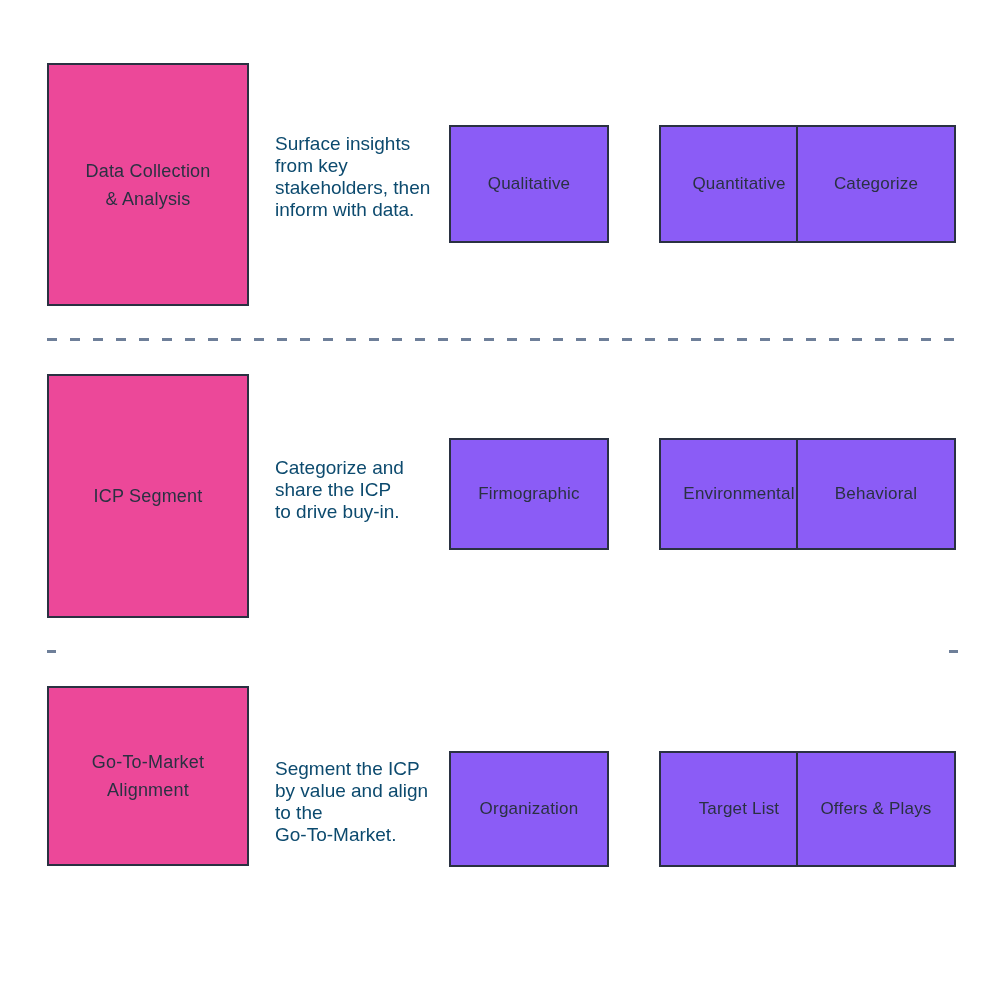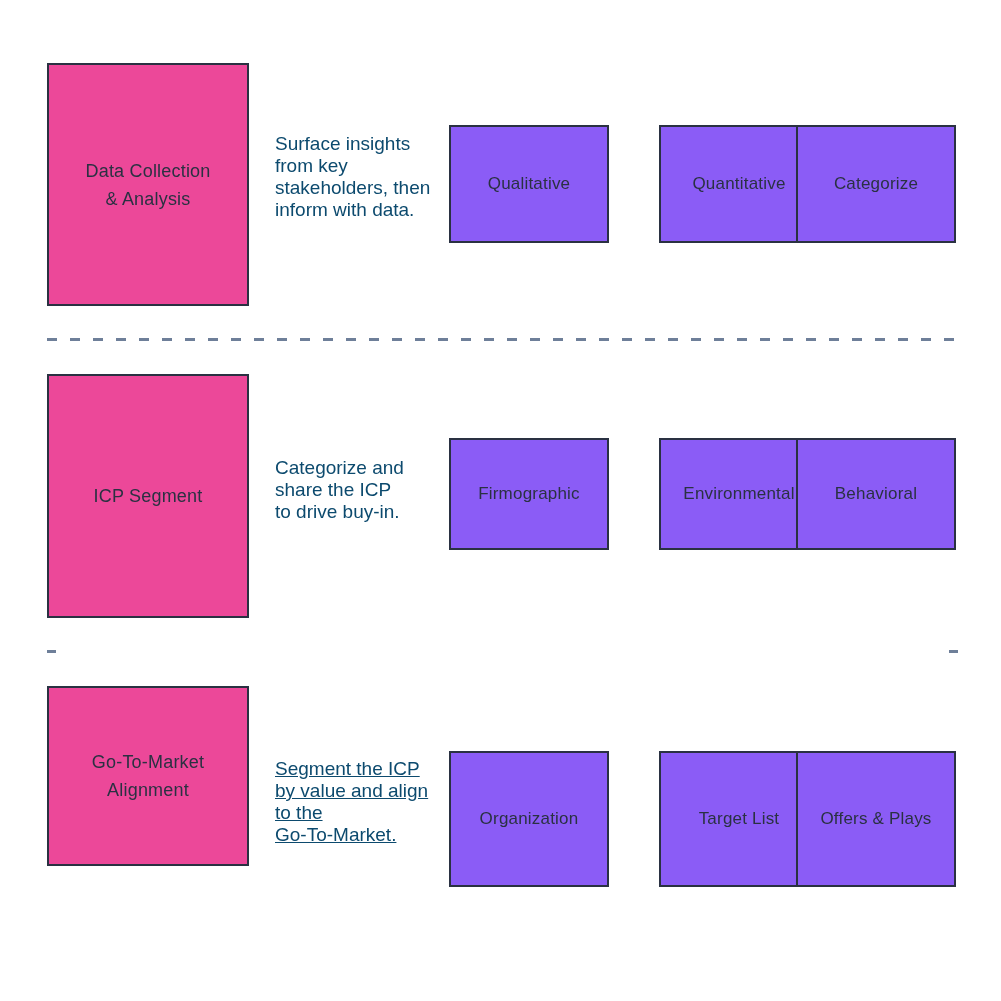--- a/index.html
+++ b/index.html
@@ -71,22 +71,22 @@
   
   .r1 .stage-box { top: 63px;  height: 243px; }
   .r1 .stage-desc { top: 133px; }
   .r1 .category-box { top: 125px; height: 118px; }
   
   .r2 .stage-box { top: 374px; height: 244px; }
   .r2 .stage-desc { top: 457px; }
   .r2 .category-box { top: 438px; height: 112px; }
   
   .r3 .stage-box { top: 686px; height: 180px; }
-  .r3 .stage-desc { top: 758px; text-decoration: underline; }
-  .r3 .category-box { top: 751px; height: 136px; }
+  .r3 .stage-desc { top: 758px; }
+  .r3 .category-box { top: 751px; height: 116px; }
   
   .cat-0 { left: 449px; }
   .cat-1 { left: 623px; margin-left: 36px; }
   .cat-2 { left: 796px; }
 </style>
 </head>
 <body>
 
 <div class="canvas">
 

